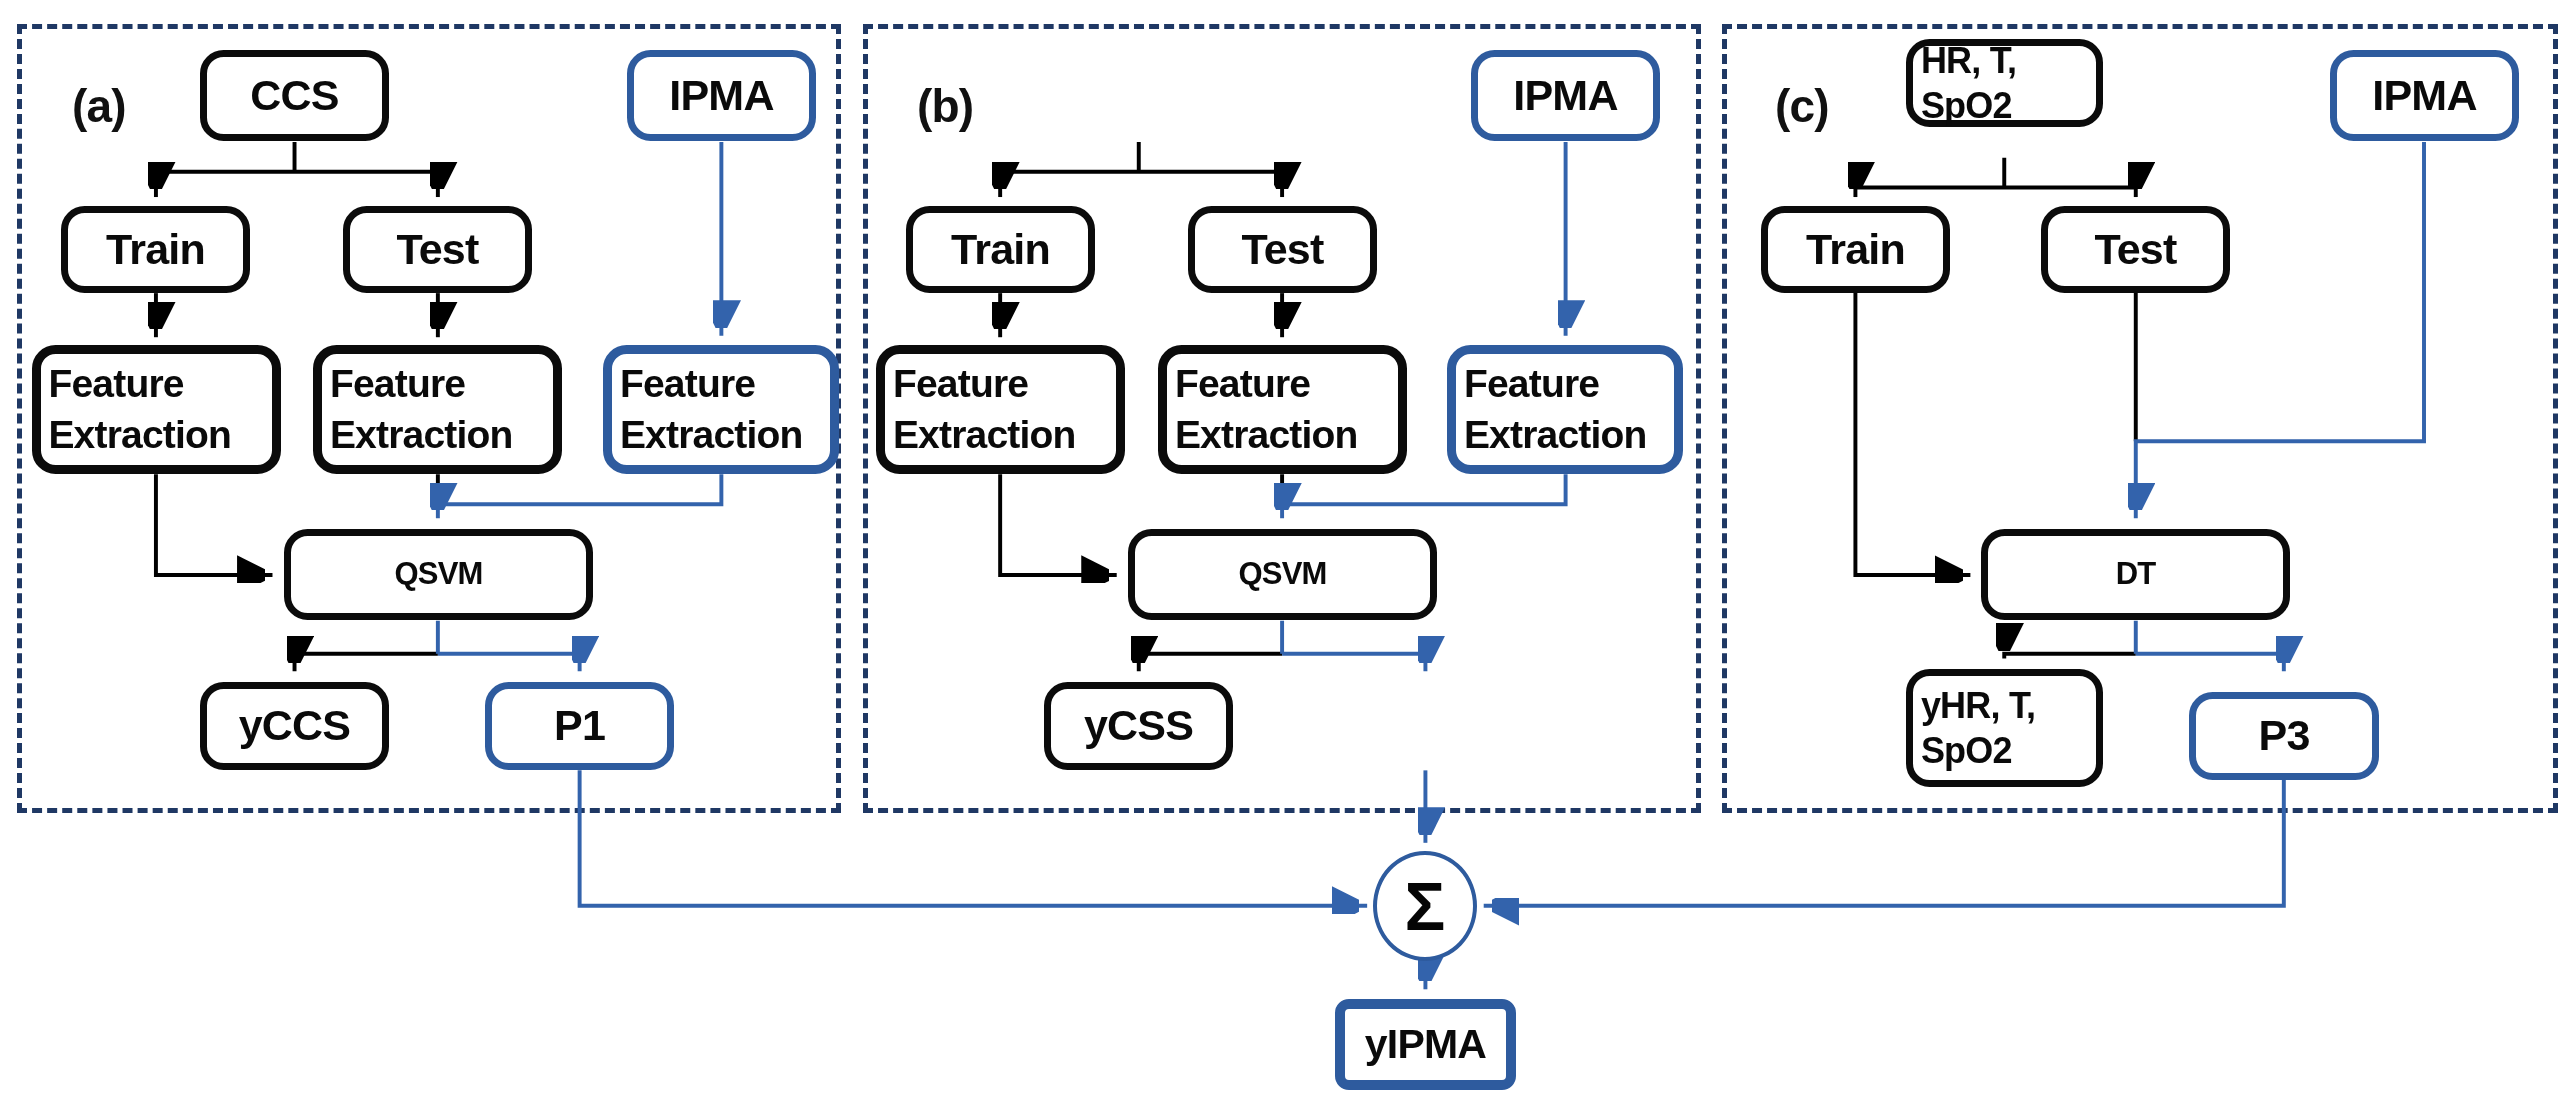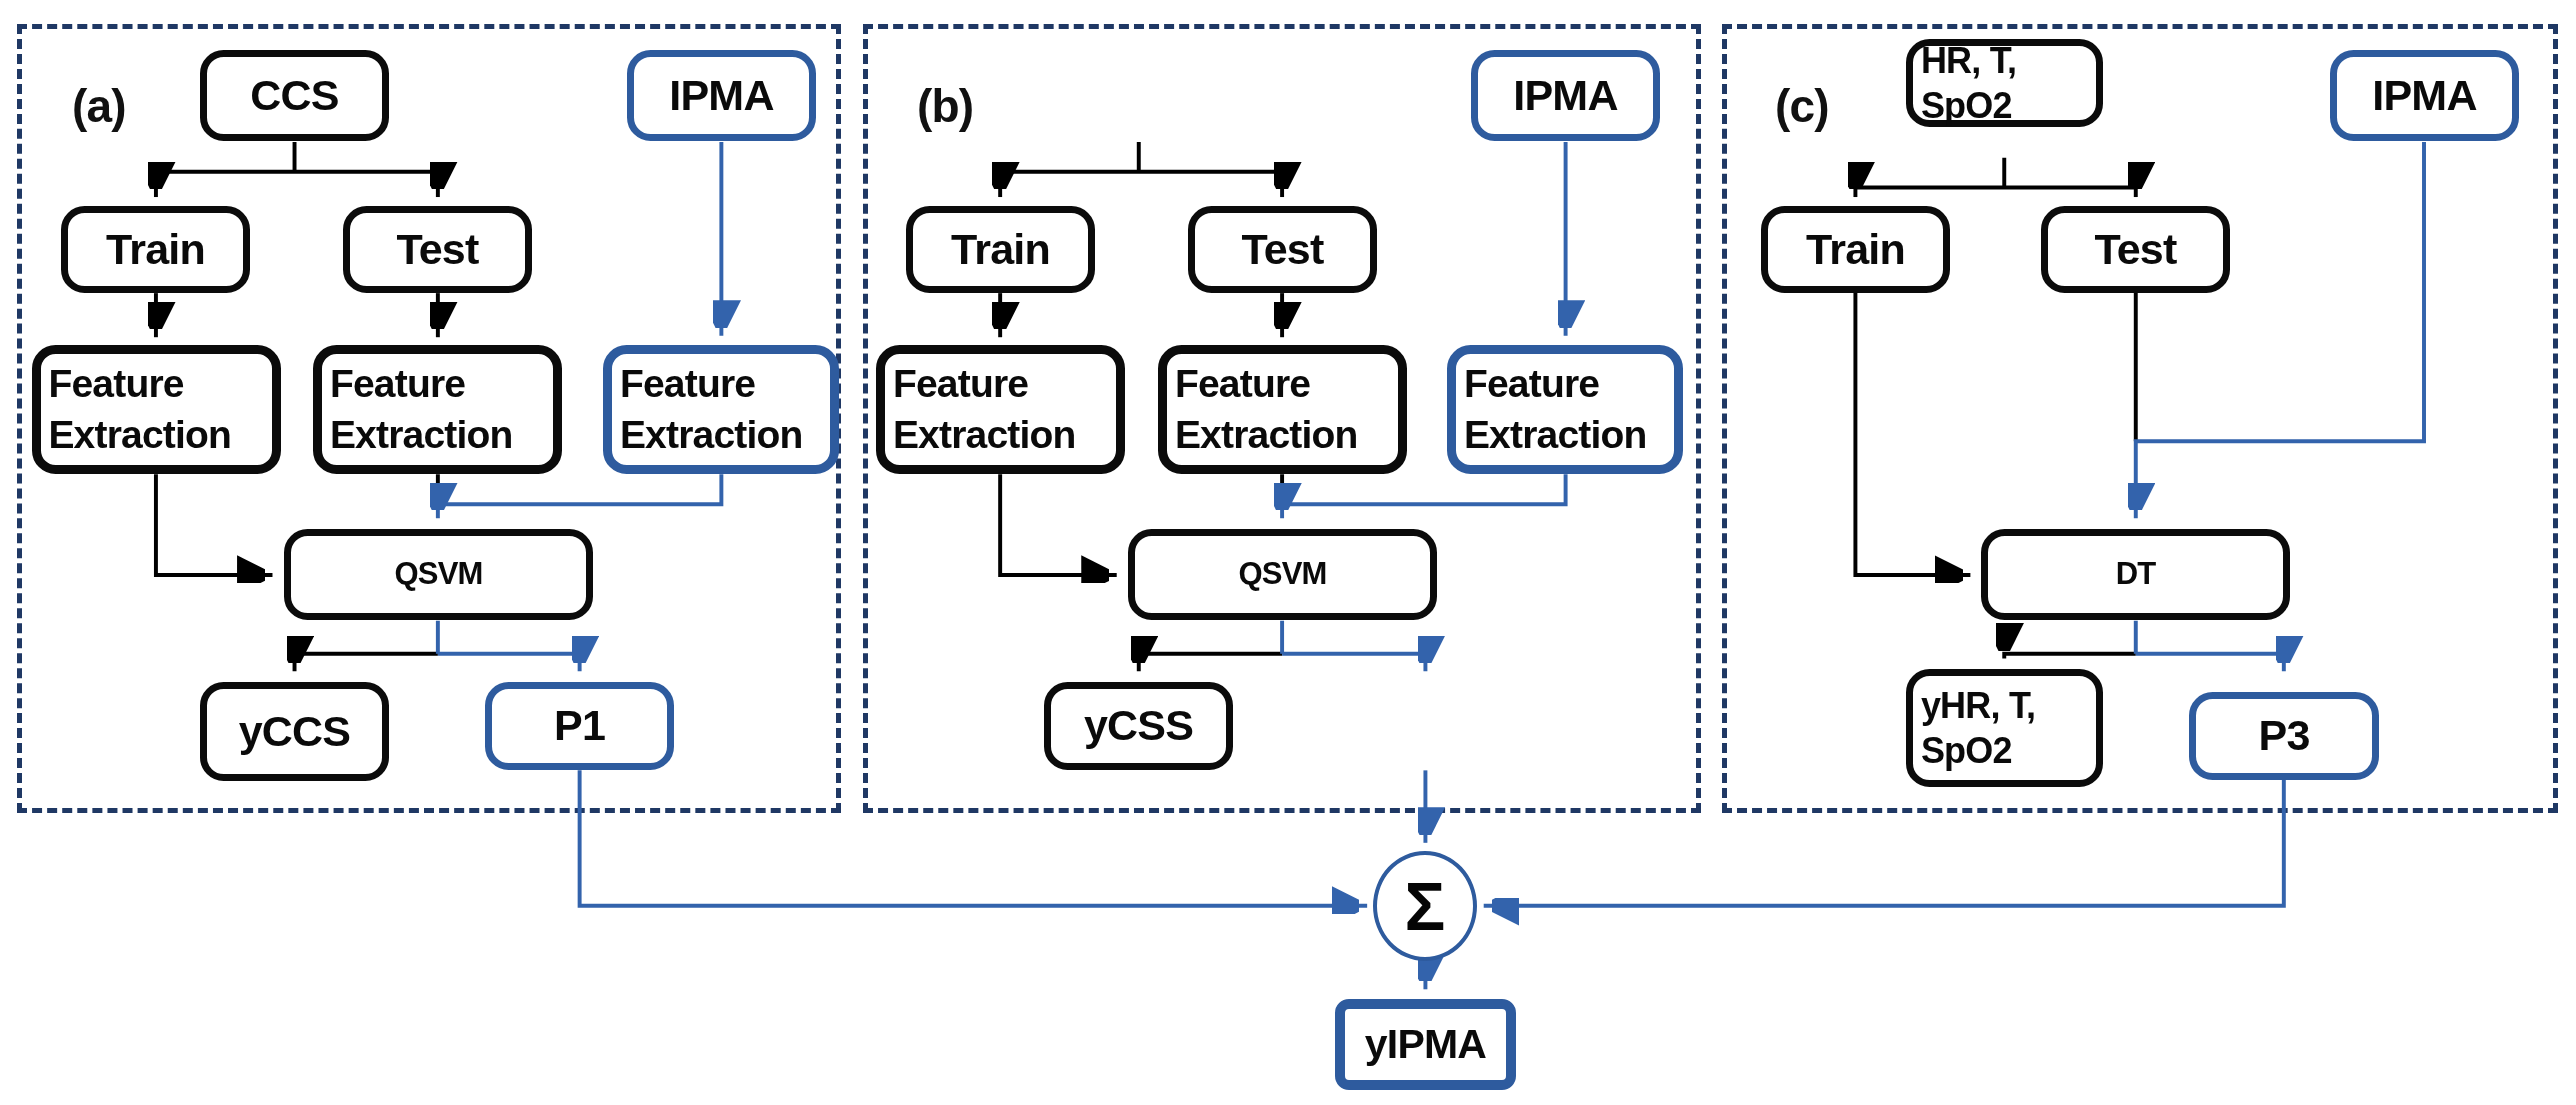--- a/index.html
+++ b/index.html
@@ -135,21 +135,21 @@
   </svg>
 
   <div class="node" style="left:200px;top:50px;width:189px;height:91px;">CCS</div>
   <div class="node blue" style="left:627px;top:50px;width:189px;height:91px;">IPMA</div>
   <div class="node" style="left:61px;top:206px;width:189px;height:87px;">Train</div>
   <div class="node" style="left:343px;top:206px;width:189px;height:87px;">Test</div>
   <div class="node fe" style="left:31.5px;top:345px;width:249px;height:129px;">Feature Extraction</div>
   <div class="node fe" style="left:313px;top:345px;width:249px;height:129px;">Feature Extraction</div>
   <div class="node fe blue" style="left:603px;top:345px;width:236px;height:129px;">Feature Extraction</div>
   <div class="node wide" style="left:284px;top:529px;width:309px;height:91px;">QSVM</div>
-  <div class="node" style="left:200px;top:682px;width:189px;height:99px;">yCCS</div>
+  <div class="node" style="left:200px;top:682px;width:189px;height:88px;">yCCS</div>
   <div class="node blue" style="left:485px;top:682px;width:189px;height:88px;">P1</div>
 
   <div class="node blue" style="left:1471px;top:50px;width:189px;height:91px;">IPMA</div>
   <div class="node" style="left:906px;top:206px;width:189px;height:87px;">Train</div>
   <div class="node" style="left:1188px;top:206px;width:189px;height:87px;">Test</div>
   <div class="node fe" style="left:876px;top:345px;width:249px;height:129px;">Feature Extraction</div>
   <div class="node fe" style="left:1158px;top:345px;width:249px;height:129px;">Feature Extraction</div>
   <div class="node fe blue" style="left:1447px;top:345px;width:236px;height:129px;">Feature Extraction</div>
   <div class="node wide" style="left:1128px;top:529px;width:309px;height:91px;">QSVM</div>
   <div class="node" style="left:1044px;top:682px;width:189px;height:88px;">yCSS</div>

